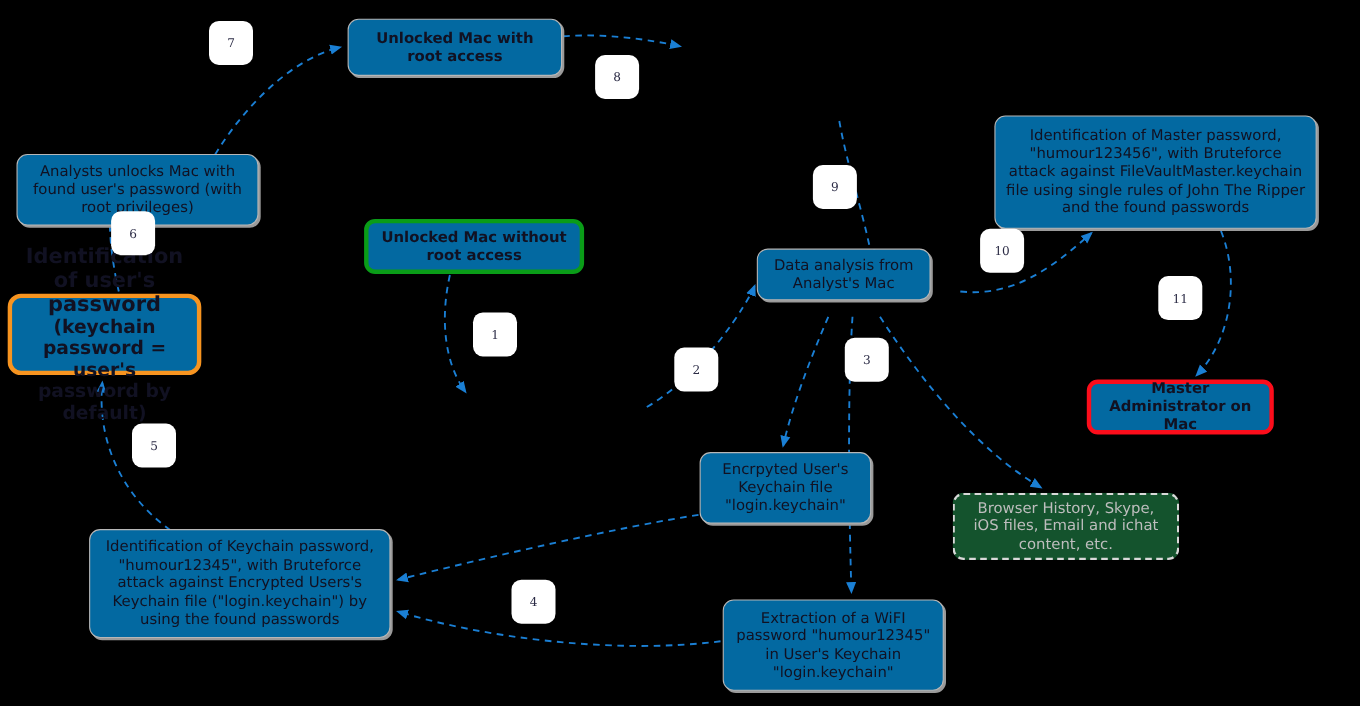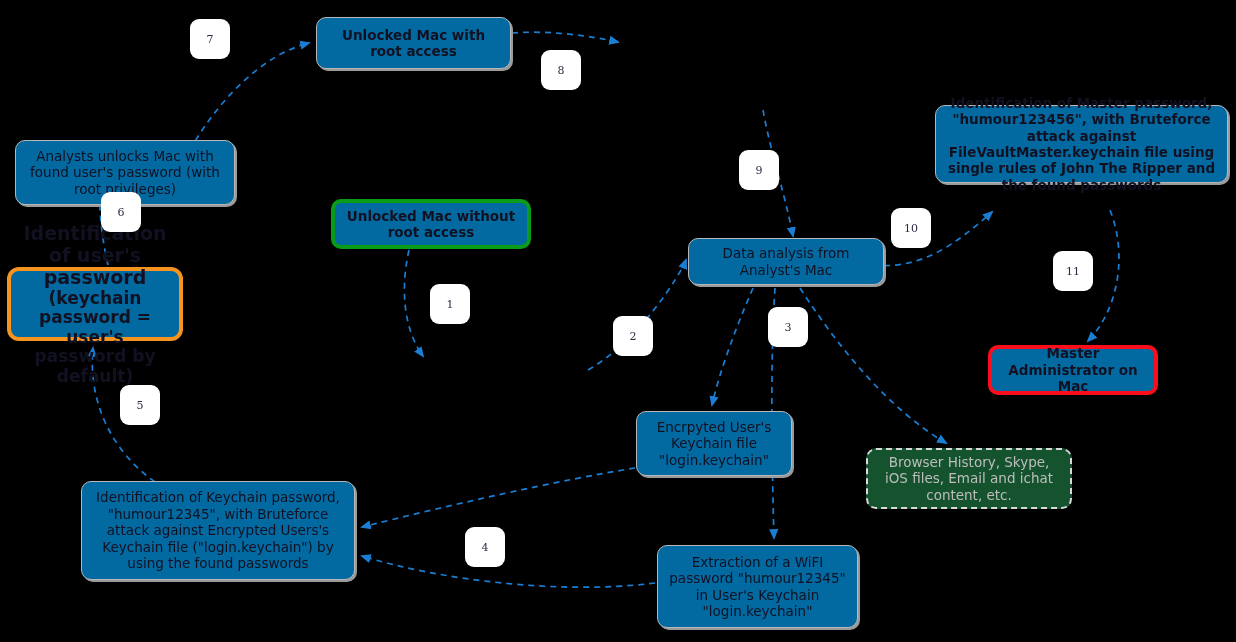--- a/index.html
+++ b/index.html
@@ -141,36 +141,36 @@
 
   <div class="node plain bold" style="left:316px; top:17px; width:195px; height:52px;">
     <span class="txt">Unlocked Mac with root access</span>
   </div>
 
   <div class="node plain" style="left:15px; top:92px; width:220px; height:65px;margin-top:48px;">
     <span class="txt">Analysts unlocks Mac with found user's password (with root privileges)</span>
   </div>
 
 
-  <div class="node plain" style="left:935px; top:105px; width:293px; height:78px;font-weight:bold;">
+  <div class="node plain" style="left:904px; top:105px; width:293px; height:103px;">
     <span class="txt">Identification of Master password, "humour123456", with Bruteforce attack against FileVaultMaster.keychain file using single rules of John The Ripper and the found passwords</span>
   </div>
 
   <div class="node green" style="left:331px; top:199px; width:200px; height:50px;">
     <span class="txt">Unlocked Mac without root access</span>
   </div>
 
   <div class="node orange" style="left:7px; top:267px; width:176px; height:74px;">
     <span class="txt">
       <span class="hd">Identification of user's password</span>
       <span class="sub">(keychain password = user's password by default)</span>
     </span>
   </div>
 
-  <div class="node plain" style="left:688px; top:238px; width:196px; height:47px;">
+  <div class="node plain" style="left:688px; top:226px; width:158px; height:47px;">
     <span class="txt">Data analysis from Analyst's Mac</span>
   </div>
 
   <div class="node red" style="left:988px; top:345px; width:170px; height:50px;text-align:center;">
     <span class="txt">Master Administrator on Mac</span>
   </div>
 
 
   <div class="node plain" style="left:636px; top:411px; width:156px; height:65px;">
     <span class="txt">Encrpyted User's Keychain file "login.keychain"</span>

